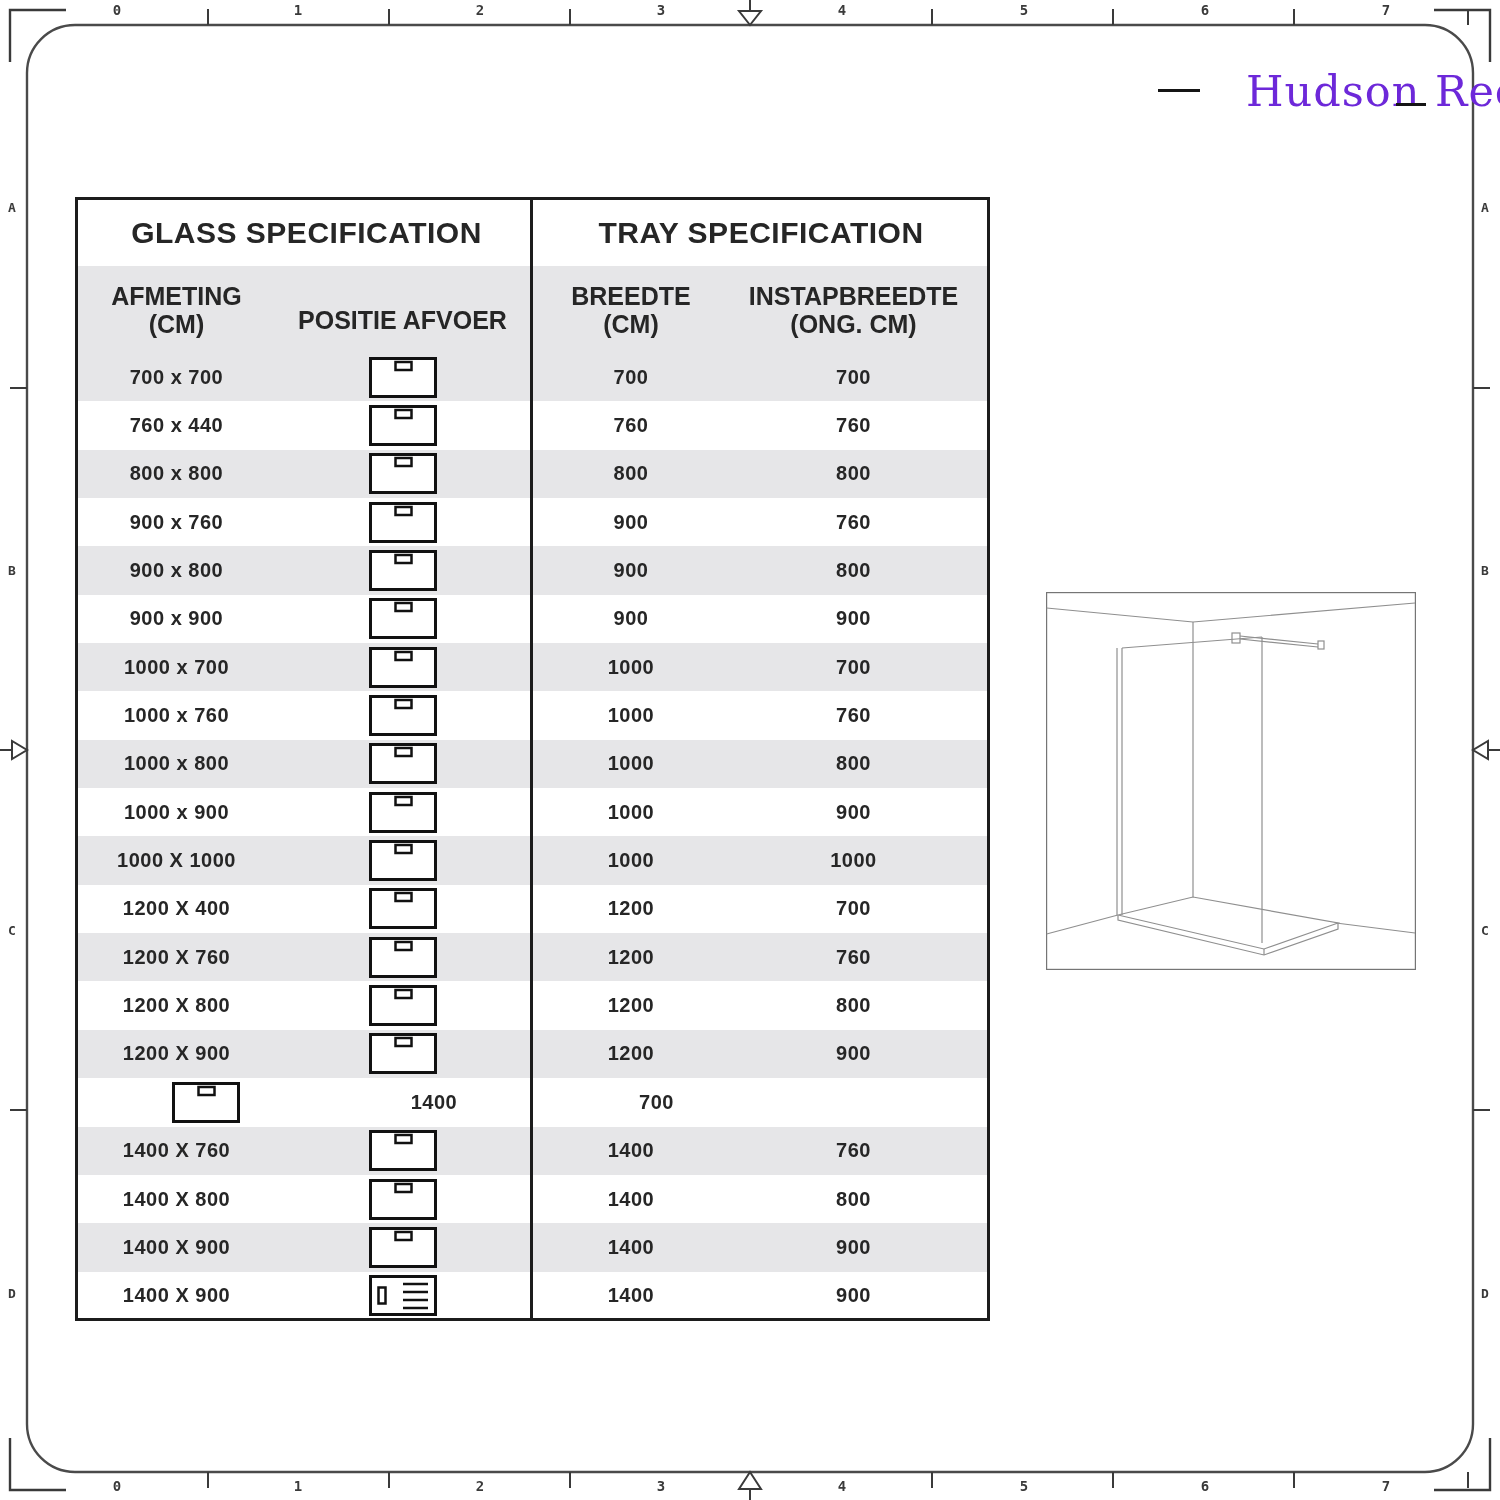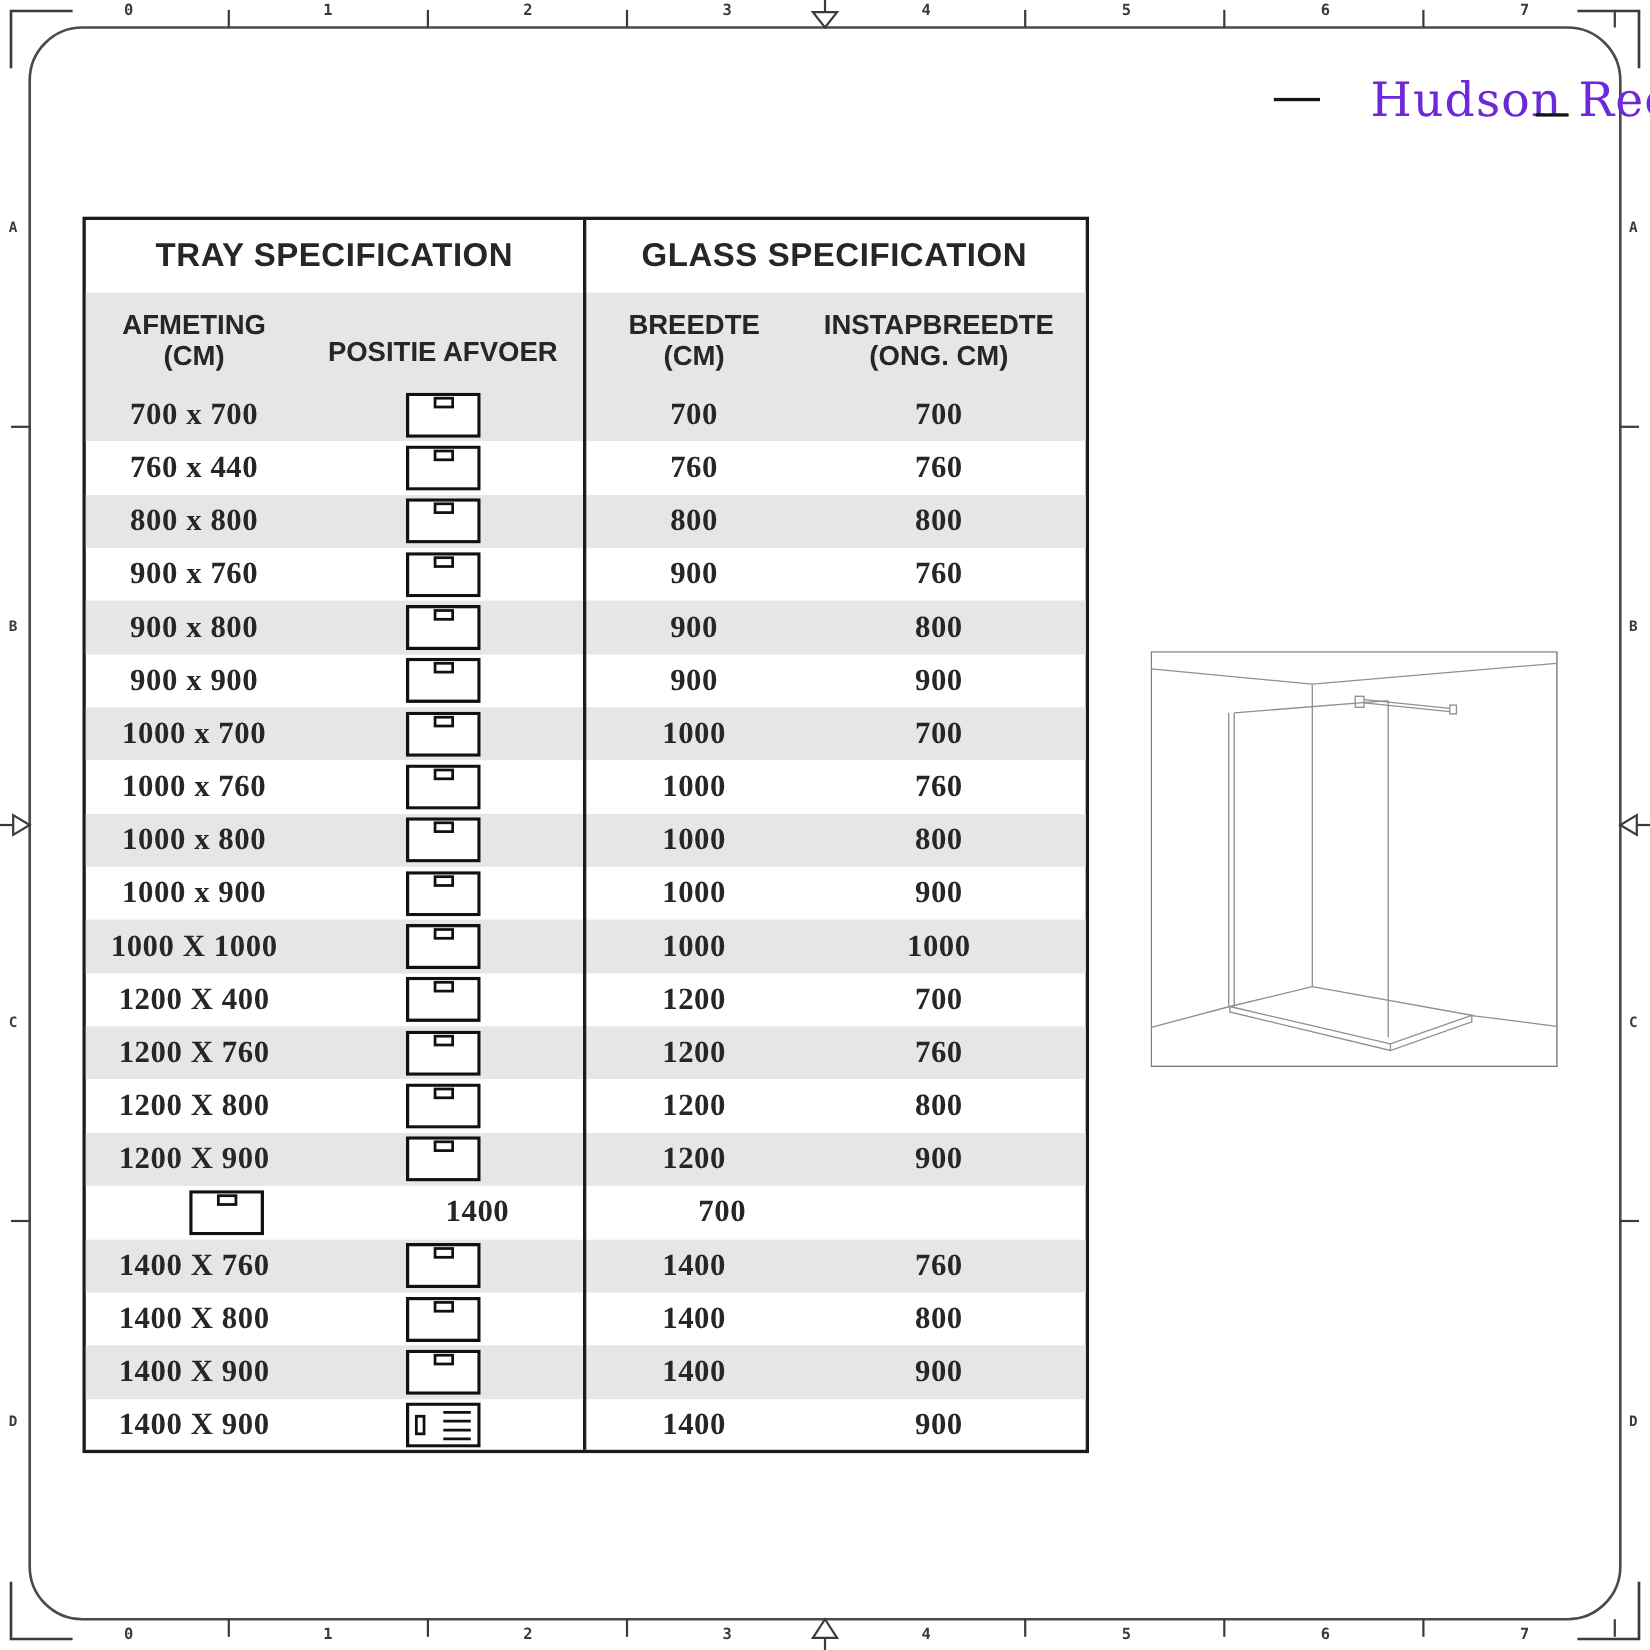--- a/index.html
+++ b/index.html
@@ -31,21 +31,21 @@
   .cell{display:flex;align-items:center;justify-content:center;text-align:center;box-sizing:border-box;}
   .c-size{width:197px;}
   .c-icon{width:255px;}
   .c-breedte{width:190px;padding-left:12px;}
   .c-instap{width:267px;}
   .c-title-left{width:452px;}
   .c-title-right{width:457px;}
   .title-text{font-size:30px;font-weight:bold;letter-spacing:0.5px;}
   .hdr{font-size:25px;font-weight:bold;line-height:1.12;}
   .hdr-low{padding-top:20px;}
-  .val{font-size:28px;font-weight:bold;letter-spacing:0.5px;font-family:Liberation Serif, serif;}
+  .val{font-size:20px;font-weight:bold;letter-spacing:0.5px;}
 </style>
 </head>
 <body>
 
 <div class="canvas">
 
   <svg class="abs" style="left:0;top:0;" width="1500" height="1500" viewBox="0 0 1500 1500">
     <rect x="27" y="25" width="1446" height="1447" rx="48" fill="none" stroke="#4a4a4a" stroke-width="2.4"></rect>
 
     <path d="M10 62 V10 H66" fill="none" stroke="#3a3a3a" stroke-width="2.4"></path>
@@ -96,22 +96,22 @@
   <div id="ruler-bottom"></div>
   <div id="ruler-left"></div>
   <div id="ruler-right"></div>
 
   <div class="logo">Hudson Reed</div>
   <div class="logo-dash" style="left:1158px;top:89px;width:42px;"></div>
   <div class="logo-dash" style="left:1396px;top:103px;width:30px;"></div>
 
   <div class="spec-table">
     <div class="band title-band">
+      <div class="cell c-title-right title-text">GLASS SPECIFICATION</div>
       <div class="cell c-title-left title-text">TRAY SPECIFICATION</div>
-      <div class="cell c-title-right title-text">GLASS SPECIFICATION</div>
     </div>
     <div class="band header-band">
       <div class="cell c-size hdr">
         <div><span>AFMETING</span><br>
              <span>(CM)</span></div>
       </div>
       <div class="cell c-icon hdr hdr-low">POSITIE AFVOER</div>
       <div class="cell c-breedte hdr">
         <div><span>BREEDTE</span><br>
              <span>(CM)</span></div>

